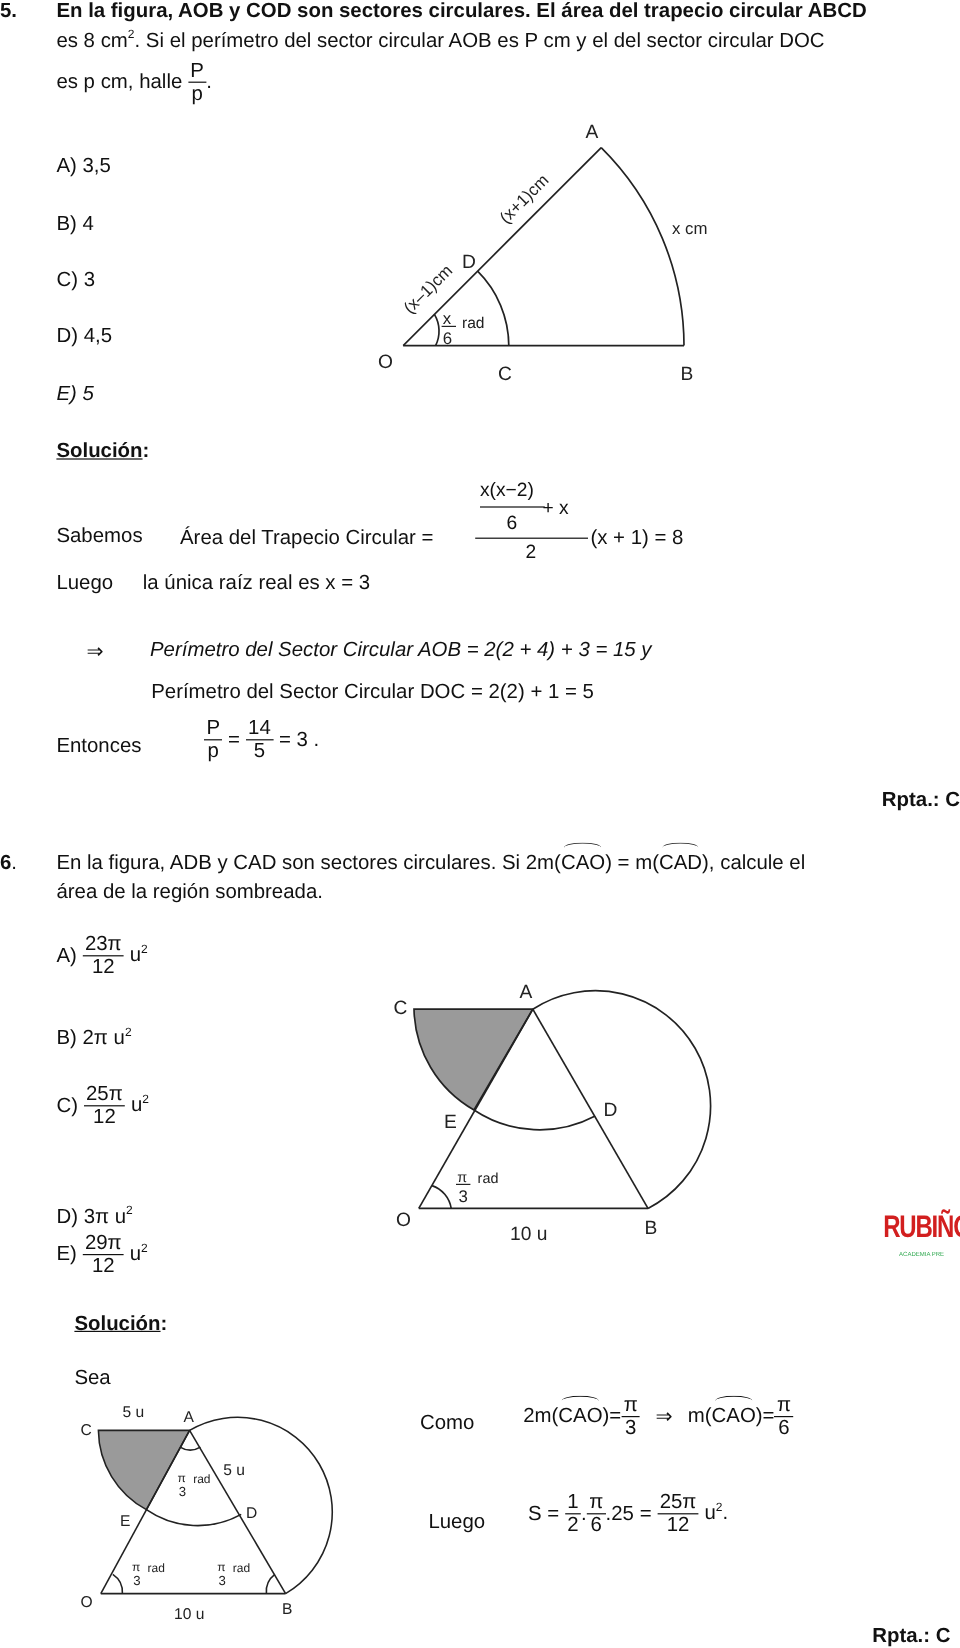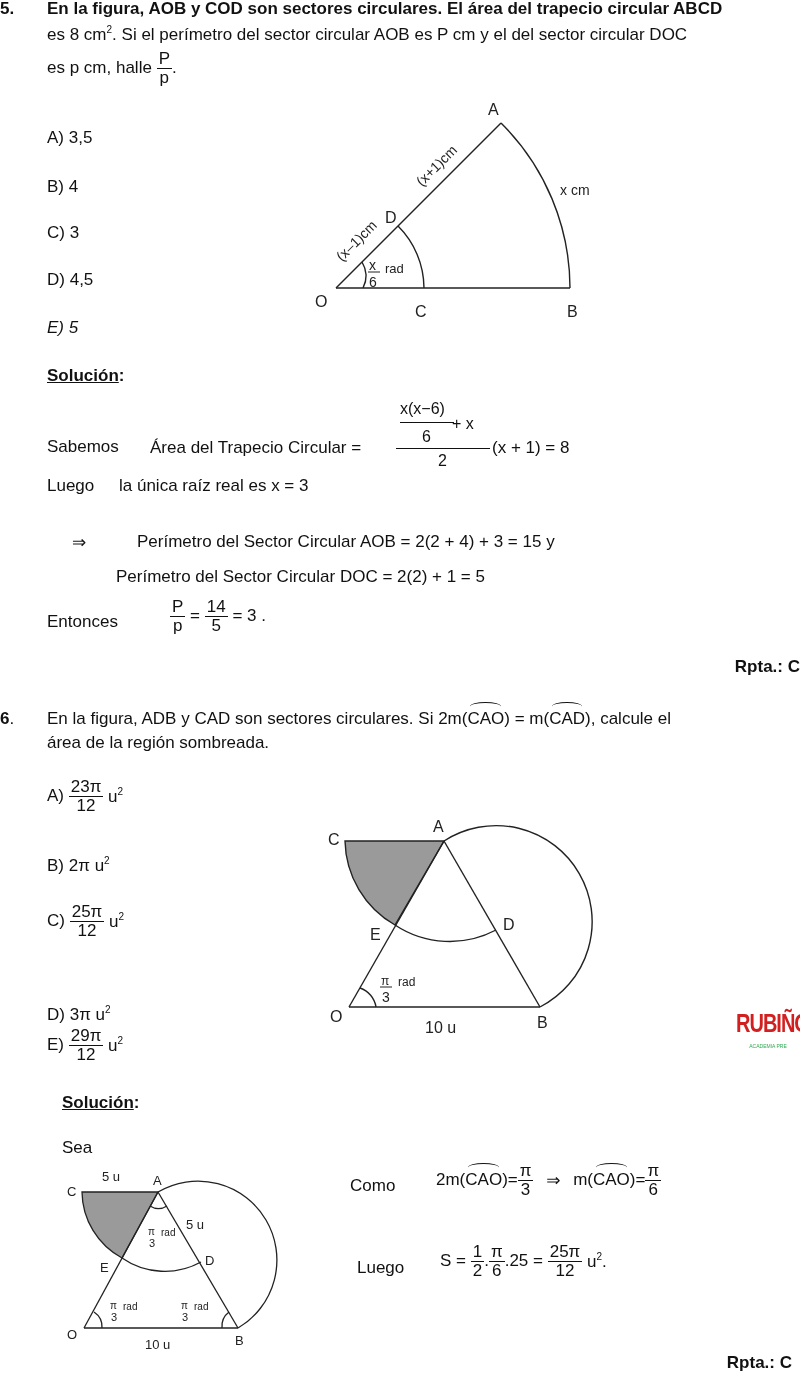--- a/index.html
+++ b/index.html
@@ -62,36 +62,36 @@
     <text x="85" y="178" font-size="13">rad</text>
   </svg>
 
   <div>
     <span class="abs bold" style="left:47px;top:366px;"><span class="ul">Solución</span><span>:</span></span>
 
     <span class="abs" style="left:47px;top:437px;">Sabemos</span>
     <span class="abs" style="left:150px;top:438px;">Área  del  Trapecio Circular =</span>
     <div class="abs" style="left:396px;top:400px;width:64px;text-align:center;">
       <div style="position:relative;height:70px;">
-        <span class="abs" style="left:4px;top:0;font-size:16px;">x(x−6)</span>
+        <span class="abs" style="left:4px;top:0;font-size:16px;">x(x−2)</span>
         <div class="abs" style="left:4px;top:22px;width:54px;border-top:1px solid #111;"></div>
         <span class="abs" style="left:56px;top:15px;font-size:16px;">+ x</span>
         <span class="abs" style="left:26px;top:28px;font-size:16px;">6</span>
         <div class="abs" style="left:0;top:48px;width:94px;border-top:1px solid #111;"></div>
         <span class="abs" style="left:42px;top:52px;font-size:16px;">2</span>
       </div>
     </div>
     <span class="abs" style="left:492px;top:438px;">(x + 1) = 8</span>
 
     <span class="abs" style="left:47px;top:476px;">Luego</span>
     <span class="abs" style="left:119px;top:476px;">la única raíz real es  x = 3</span>
 
     <span class="abs" style="left:72px;top:532px;">⇒</span>
-    <span class="abs" style="left:137px;top:532px;">Perímetro del Sector Circular AOB = 2(2 + 4) + 3 = 15  y</span>
-    <span class="abs" style="left:116px;top:567px;text-align:center;">Perímetro del Sector Circular DOC = 2(2) + 1 = 5</span>
+    <span class="abs" style="left:125px;top:532px;font-style:italic;">Perímetro del Sector Circular AOB = 2(2 + 4) + 3 = 15  y</span>
+    <span class="abs" style="left:126px;top:567px;text-align:center;">Perímetro del Sector Circular DOC = 2(2) + 1 = 5</span>
 
     <span class="abs" style="left:47px;top:612px;">Entonces</span>
     <div class="abs" style="left:170px;top:598px;">
       <span class="frac"><span class="top">P</span><span>p</span></span>
       <span style="vertical-align:middle;">=</span>
       <span class="frac"><span class="top">14</span><span>5</span></span>
       <span style="vertical-align:middle;">= 3 .</span>
     </div>
 
     <span class="abs bold" style="right:0;top:657px;">Rpta.: C</span>

